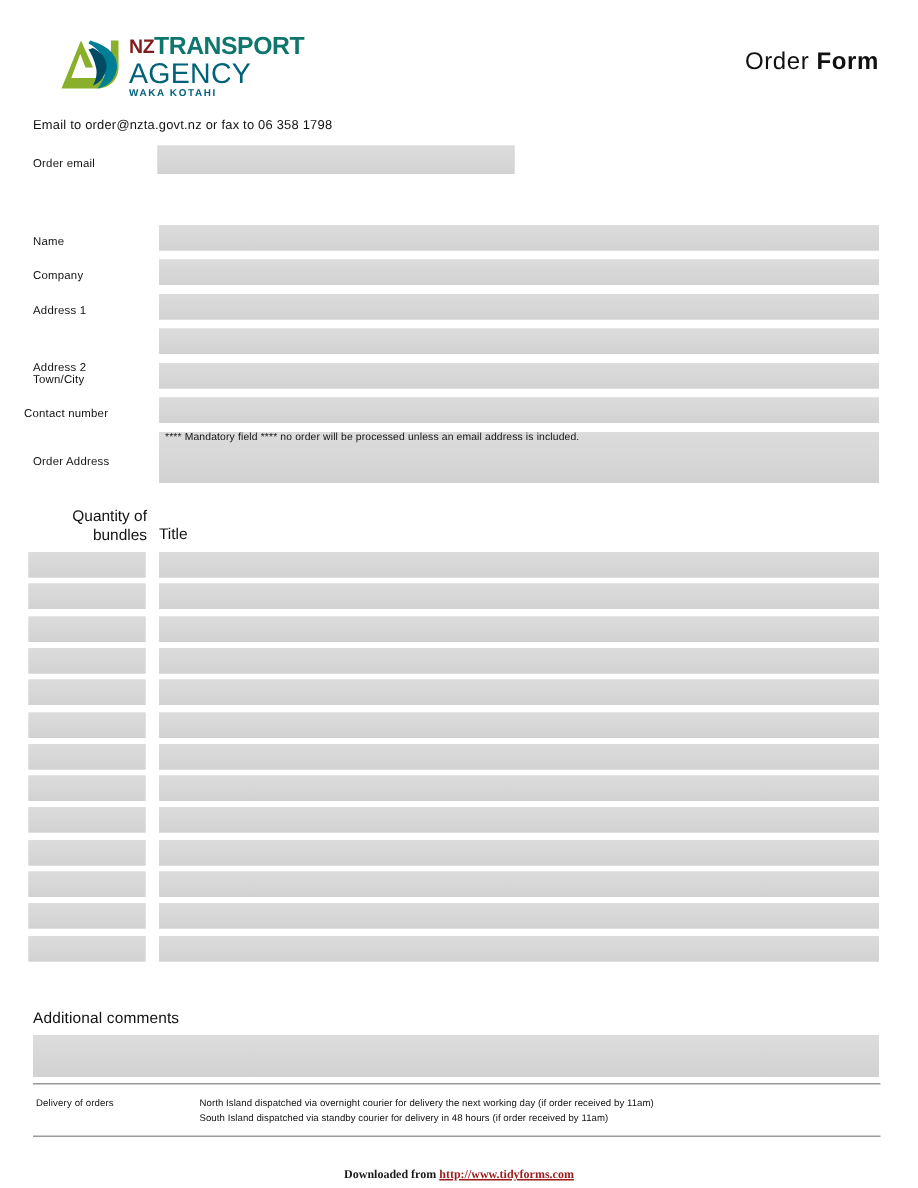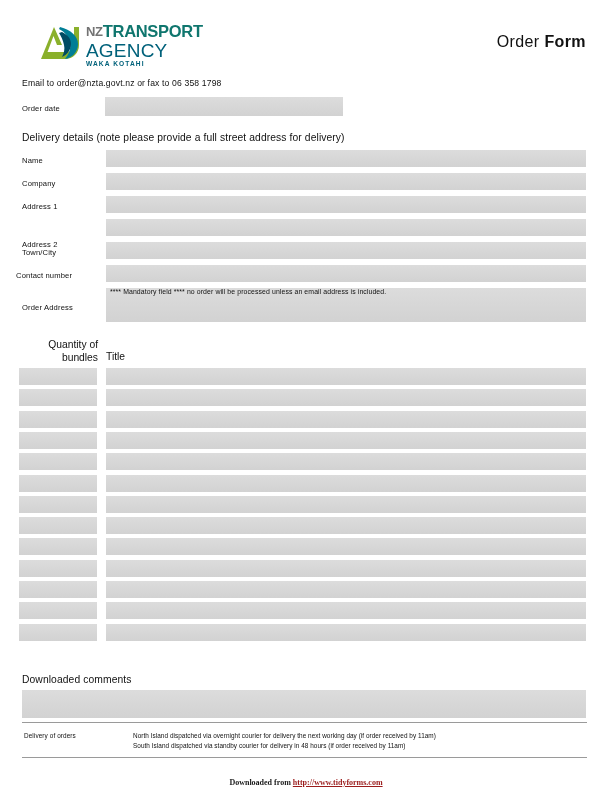--- a/index.html
+++ b/index.html
@@ -16,21 +16,21 @@
 
   .page { position: relative; width: 612px; height: 792px; }
 
   
   .header { position: absolute; left: 0; top: 0; width: 612px; height: 78px; }
 
   .logo { position: absolute; left: 38px; top: 23px; width: 170px; height: 45px; }
   .logo-mark { position: absolute; left: 0; top: 0; width: 48px; height: 40px; }
   .logo-text { position: absolute; left: 48px; top: 0px; width: 125px; }
   .logo-line1 { font-size: 16.5px; line-height: 16.5px; letter-spacing: -0.3px; white-space: nowrap; }
-  .logo-nz { color: #737373; font-weight: bold; font-size: 13px; vertical-align: 1px; }
+  .logo-nz { color: #7f1d1d; font-weight: bold; font-size: 13px; vertical-align: 1px; }
   .logo-transport { color: #0f766e; font-weight: bold; font-size: 16.5px; }
   .logo-line2 { color: #00617a; font-size: 19px; line-height: 17px; letter-spacing: 0.2px; margin-top: 1px; }
   .logo-line3 { color: #00617a; font-size: 6.6px; line-height: 8px; letter-spacing: 1.1px; font-weight: bold; margin-top: 1px; }
 
   .order-form-title {
     position: absolute; right: 26px; top: 33px;
     font-size: 16px; color: #111; letter-spacing: 0.4px; white-space: nowrap;
   }
   .order-form-title .ft-bold { font-weight: bold; }
 
@@ -109,24 +109,23 @@
         <div class="logo-line2">AGENCY</div>
         <div class="logo-line3">WAKA KOTAHI</div>
       </div>
     </div>
 
     <div class="order-form-title"><span>Order </span><span class="ft-bold">Form</span></div>
   </div>
 
   <div class="email-line">Email to order@nzta.govt.nz or fax to 06 358 1798</div>
 
-  <div class="f-label" style="left:22px; top:104px;">Order date</div>
+  <div class="f-label" style="left:22px; top:104px;">Order email</div>
   <div class="ibox" style="left:105px; top:97px; width:238px; height:19px;"></div>
 
-  <div class="section-head" style="left:22px; top:132px;">Delivery details (note please provide a full street address for delivery)</div>
 
   <div class="f-label" style="left:22px; top:156px;">Name</div>
   <div class="ibox" style="left:106px; top:150px; width:480px; height:17px;"></div>
 
   <div class="f-label" style="left:22px; top:179px;">Company</div>
   <div class="ibox" style="left:106px; top:173px; width:480px; height:17px;"></div>
 
   <div class="f-label" style="left:22px; top:202px;">Address 1</div>
   <div class="ibox" style="left:106px; top:196px; width:480px; height:17px;"></div>
 
@@ -171,21 +170,21 @@
       <div class="ibox" style="left: 19px; top: 559.7px; width: 78px; height: 17px;"></div>
       <div class="ibox" style="left: 106px; top: 559.7px; width: 480px; height: 17px;"></div>
       <div class="ibox" style="left: 19px; top: 581px; width: 78px; height: 17px;"></div>
       <div class="ibox" style="left: 106px; top: 581px; width: 480px; height: 17px;"></div>
       <div class="ibox" style="left: 19px; top: 602.3px; width: 78px; height: 17px;"></div>
       <div class="ibox" style="left: 106px; top: 602.3px; width: 480px; height: 17px;"></div>
       <div class="ibox" style="left: 19px; top: 623.6px; width: 78px; height: 17px;"></div>
       <div class="ibox" style="left: 106px; top: 623.6px; width: 480px; height: 17px;"></div>
     </div>
 
-  <div class="section-head addl-head">Downloaded comments</div>
+  <div class="section-head addl-head">Additional comments</div>
   <div class="ibox" style="left:22px; top:690px; width:564px; height:28px;"></div>
 
   <div class="foot-rule"></div>
   <div class="foot-label">Delivery of orders</div>
   <div class="foot-lines">
     <div>North Island dispatched via overnight courier for delivery the next working day (if order received by 11am)</div>
     <div>South Island dispatched via standby courier for delivery in 48 hours (if order received by 11am)</div>
   </div>
   <div class="foot-rule2"></div>
 

